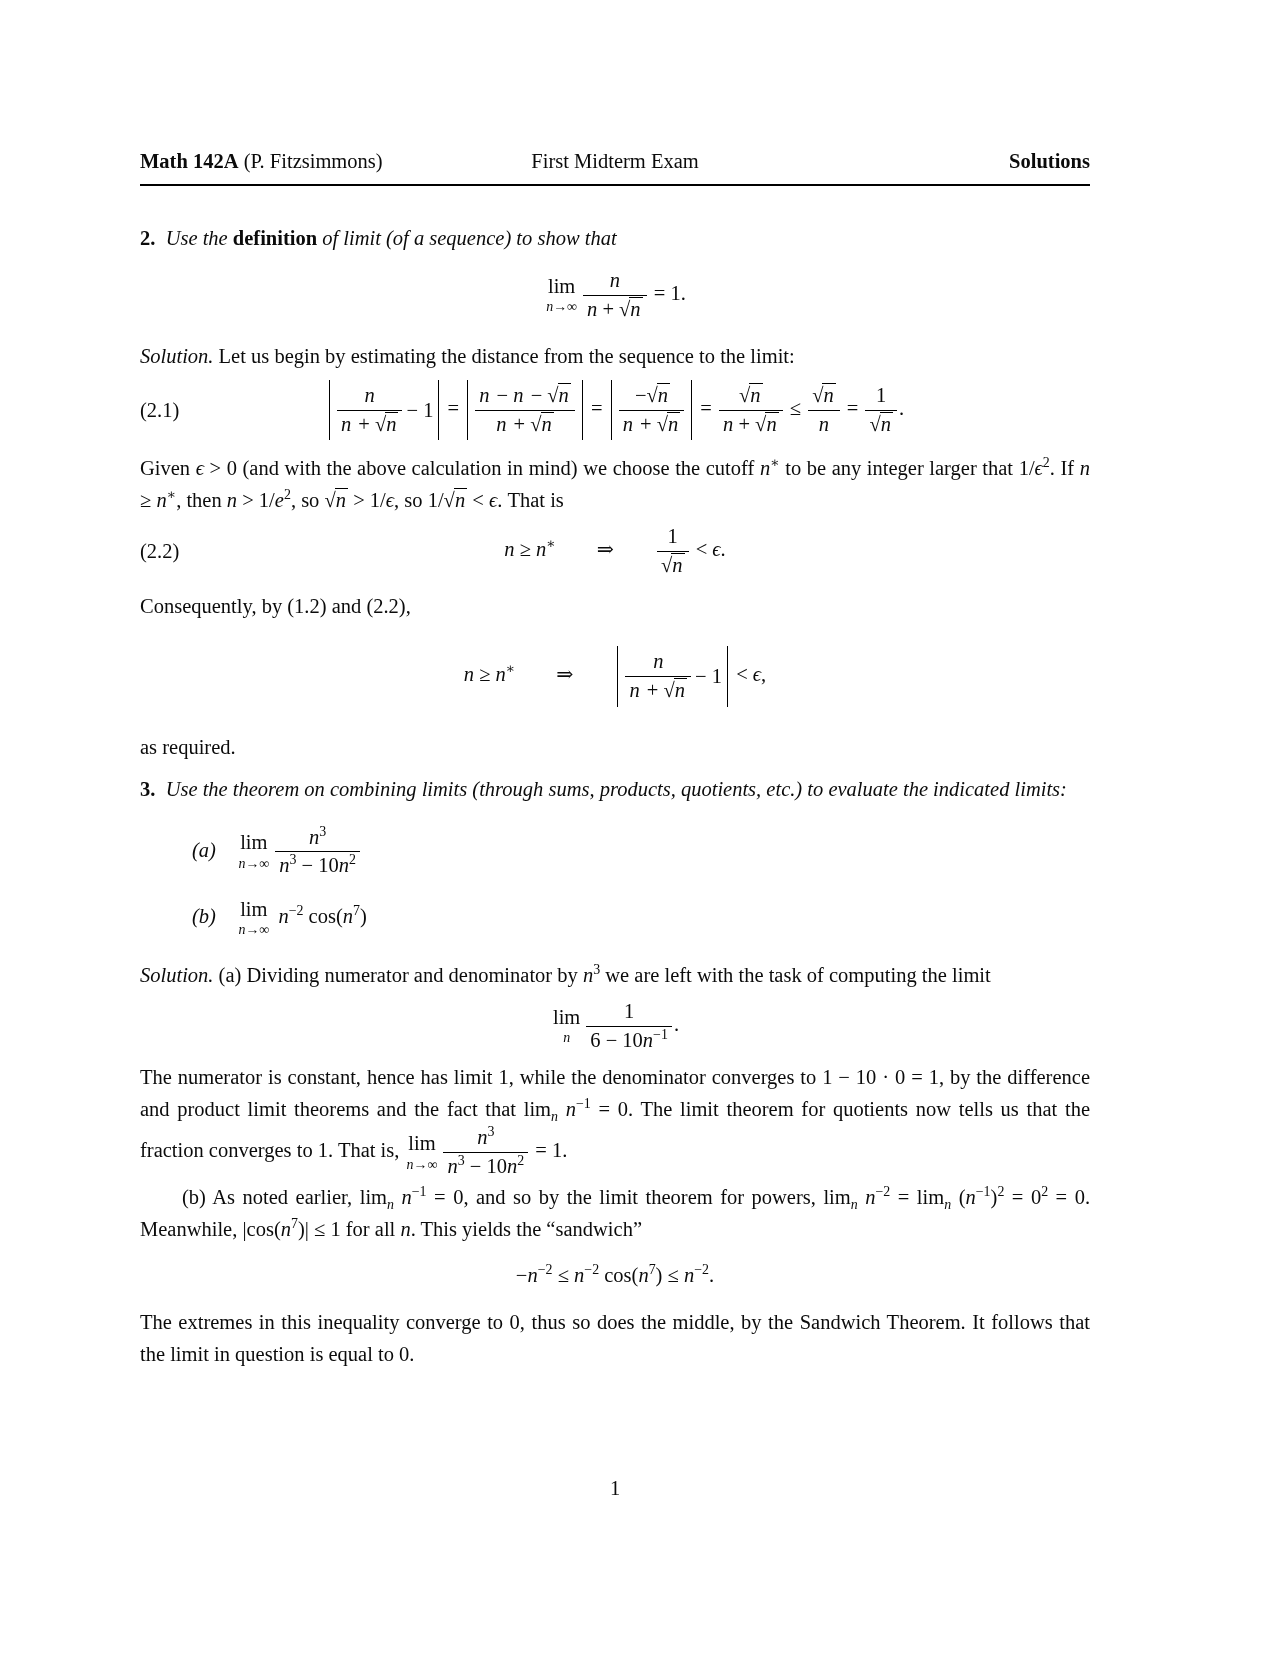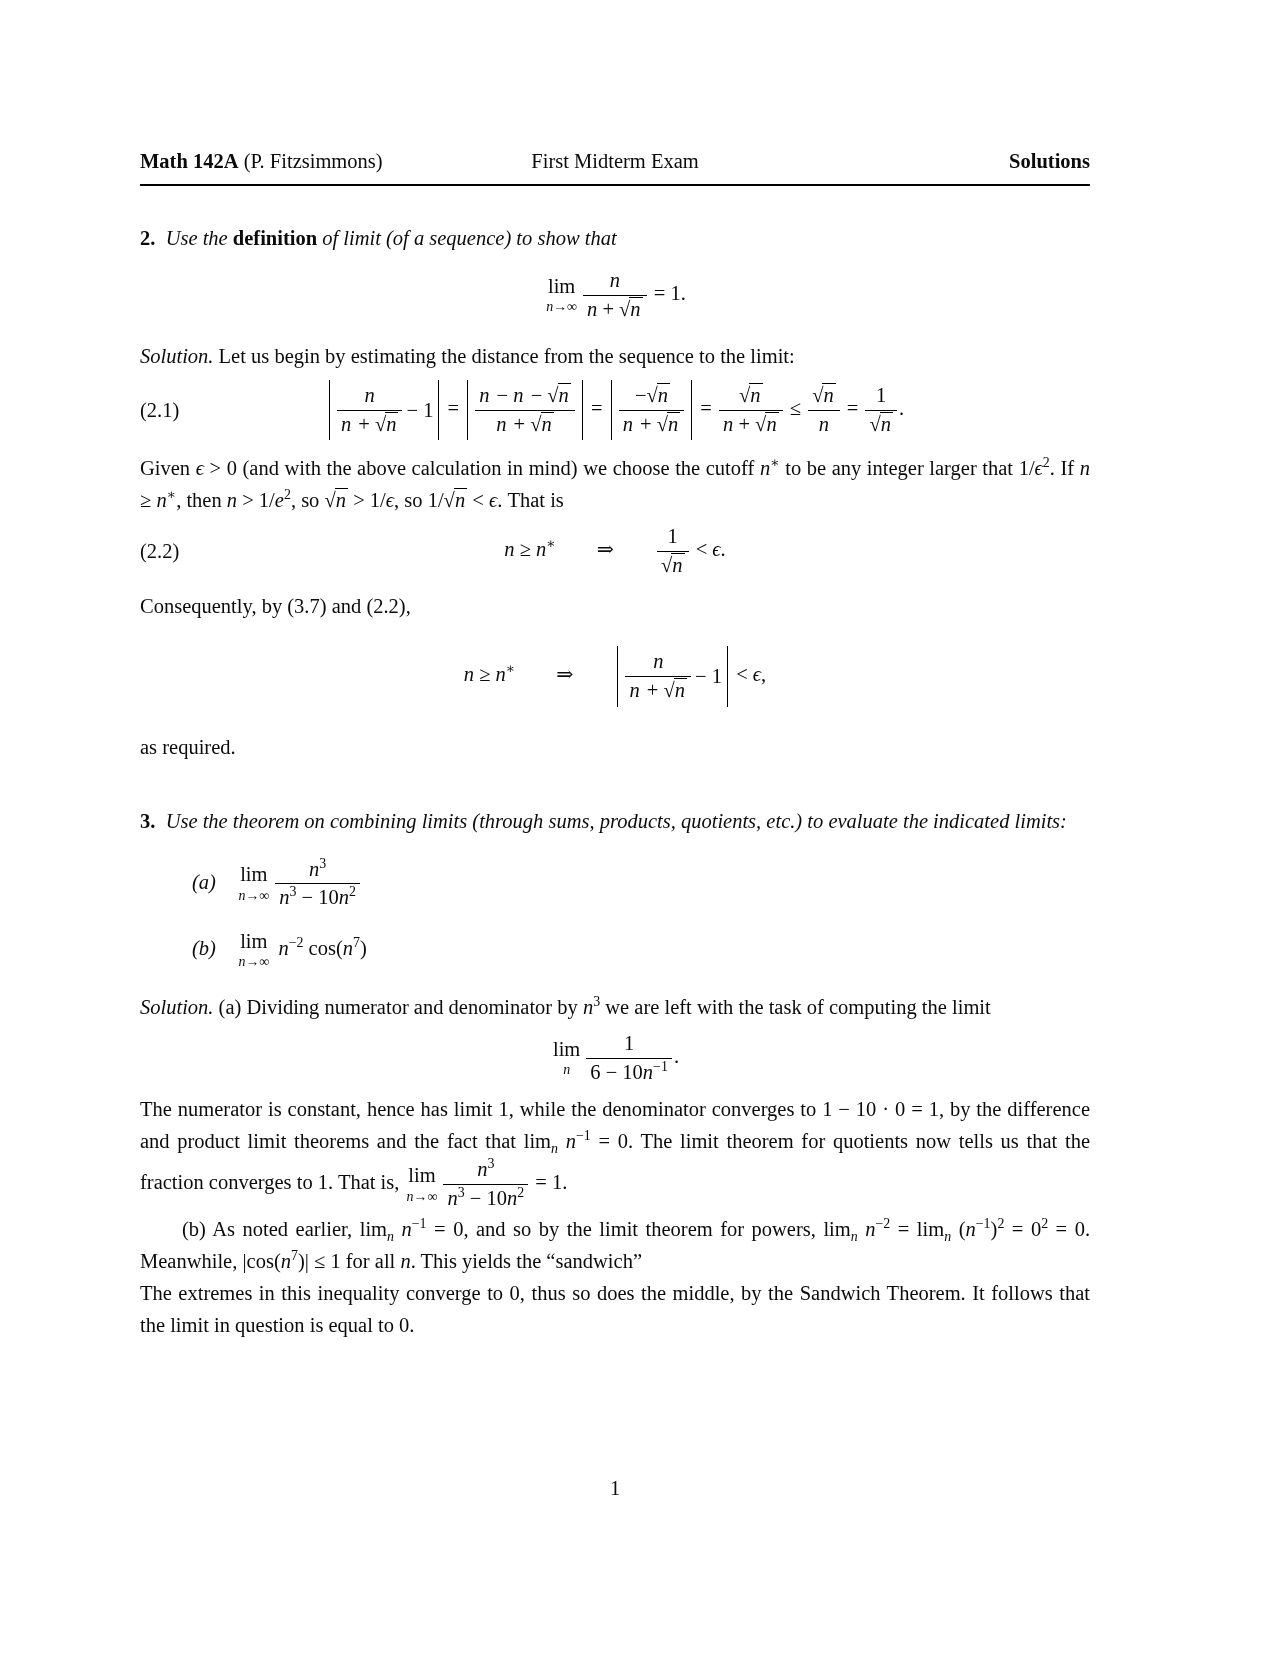--- a/index.html
+++ b/index.html
@@ -36,21 +36,21 @@
   .limop .below{display:block;font-size:.68em;line-height:1;margin-top:3px;}
   
   .prob2{margin-top:36px;}
   .disp{text-align:center;line-height:1.2;}
   .disp-p2{margin:14px 0 18px;}
   .solintro{margin-top:14px;}
   .eqrow{position:relative;text-align:center;line-height:1.2;margin:8px 0;}
   .eqtag{position:absolute;left:0;top:50%;transform:translateY(-50%);}
   .para{margin-top:12px;}
   .disp-final{margin:24px 0;}
-  .prob3{margin-top:42px;}
+  .prob3{margin-top:10px;}
   .item{margin:20px 0 0 52px;text-align:left;line-height:1.2;}
   .sol3{margin-top:22px;}
   .disp-a{margin:8px 0 8px;}
   .indent{text-indent:42px;margin-top:2px;}
   .disp-b{margin:18px 0;}
   .pagenum{position:absolute;left:140px;right:190px;bottom:152px;text-align:center;}
 </style>
 </head>
 <body>
 
@@ -90,21 +90,21 @@
         </span><span class="tr"> = </span><span class="frac"><span class="num"><span class="sqrt"><span class="sgn">√</span><span class="rad"><span class="mi">n</span></span></span></span><span class="den"><span class="mi">n</span><span class="tr"> + </span><span class="sqrt"><span class="sgn">√</span><span class="rad"><span class="mi">n</span></span></span></span></span><span class="tr"> ≤ </span><span class="frac"><span class="num"><span class="sqrt"><span class="sgn">√</span><span class="rad"><span class="mi">n</span></span></span></span><span class="den"><span class="mi">n</span></span></span><span class="tr"> = </span><span class="frac"><span class="num"><span class="tr">1</span></span><span class="den"><span class="sqrt"><span class="sgn">√</span><span class="rad"><span class="mi">n</span></span></span></span></span><span class="tr">.</span></span>
   </div>
 
   <p class="para"><span class="tr">Given </span><span class="mi">ϵ</span><span class="tr"> &gt; 0 (and with the above calculation in mind) we choose the cutoff </span><span class="mi">n</span><sup>∗</sup><span class="tr"> to be any integer larger that 1/</span><span class="mi">ϵ</span><sup>2</sup><span class="tr">. If </span><span class="mi">n</span><span class="tr"> ≥ </span><span class="mi">n</span><sup>∗</sup><span class="tr">, then </span><span class="mi">n</span><span class="tr"> &gt; 1/</span><span class="mi">e</span><sup>2</sup><span class="tr">, so </span><span class="sqrt"><span class="sgn">√</span><span class="rad"><span class="mi">n</span></span></span><span class="tr"> &gt; 1/</span><span class="mi">ϵ</span><span class="tr">, so 1/</span><span class="sqrt"><span class="sgn">√</span><span class="rad"><span class="mi">n</span></span></span><span class="tr"> &lt; </span><span class="mi">ϵ</span><span class="tr">. That is</span></p>
 
   <div class="eqrow">
     <span class="eqtag">(2.2)</span>
     <span class="eqbody"><span class="mi">n</span><span class="tr"> ≥ </span><span class="mi">n</span><sup>∗</sup><span class="tr">  ⇒  </span><span class="frac"><span class="num"><span class="tr">1</span></span><span class="den"><span class="sqrt"><span class="sgn">√</span><span class="rad"><span class="mi">n</span></span></span></span></span><span class="tr"> &lt; </span><span class="mi">ϵ</span><span class="tr">.</span></span>
   </div>
 
-  <p class="para">Consequently, by (3.7) and (2.2),</p>
+  <p class="para">Consequently, by (1.2) and (2.2),</p>
 
   <div class="disp disp-final"><span class="mi">n</span><span class="tr"> ≥ </span><span class="mi">n</span><sup>∗</sup><span class="tr">  ⇒  </span><span class="abs">
         <span class="frac">
           <span class="num"><span class="mi">n</span></span>
           <span class="den"><span class="mi">n</span><span class="tr"> + </span><span class="sqrt"><span class="sgn">√</span><span class="rad"><span class="mi">n</span></span></span></span>
         </span>
         <span class="tr"> − 1</span>
       </span><span class="tr"> &lt; </span><span class="mi">ϵ</span><span class="tr">,</span></div>
 
   <p class="para">as required.</p>
@@ -115,18 +115,19 @@
   <div class="item"><span class="mi">(b)</span><span class="tr">  </span><span class="limop"><span class="op">lim</span><span class="below"><span class="mi">n</span><span class="tr">→∞</span></span></span><span class="tr"> </span><span class="mi">n</span><sup>−2</sup><span class="tr"> cos(</span><span class="mi">n</span><sup>7</sup><span class="tr">)</span></div>
 
   <p class="sol3"><span class="mi">Solution.</span><span class="tr">  (a) Dividing numerator and denominator by </span><span class="mi">n</span><sup>3</sup><span class="tr"> we are left with the task of computing the limit</span></p>
 
   <div class="disp disp-a"><span class="limop"><span class="op">lim</span><span class="below"><span class="mi">n</span></span></span><span class="frac"><span class="num"><span class="tr">1</span></span><span class="den"><span class="tr">6 − 10</span><span class="mi">n</span><sup>−1</sup></span></span><span class="tr">.</span></div>
 
   <p><span class="tr">The numerator is constant, hence has limit 1, while the denominator converges to 1 − 10 · 0 = 1, by the difference and product limit theorems and the fact that lim</span><sub>n</sub><span class="tr"> </span><span class="mi">n</span><sup>−1</sup><span class="tr"> = 0.  The limit theorem for quotients now tells us that the fraction converges to 1.  That is,  </span><span class="limop"><span class="op">lim</span><span class="below"><span class="mi">n</span><span class="tr">→∞</span></span></span><span class="frac"><span class="num"><span class="mi">n</span><sup>3</sup></span><span class="den"><span class="mi">n</span><sup>3</sup><span class="tr"> − 10</span><span class="mi">n</span><sup>2</sup></span></span><span class="tr"> = 1.</span></p>
 
   <p class="indent"><span class="tr">(b) As noted earlier, lim</span><sub>n</sub><span class="tr"> </span><span class="mi">n</span><sup>−1</sup><span class="tr"> = 0, and so by the limit theorem for powers, lim</span><sub>n</sub><span class="tr"> </span><span class="mi">n</span><sup>−2</sup><span class="tr"> = lim</span><sub>n</sub><span class="tr"> (</span><span class="mi">n</span><sup>−1</sup><span class="tr">)</span><sup>2</sup><span class="tr"> = 0</span><sup>2</sup><span class="tr"> = 0. Meanwhile, |cos(</span><span class="mi">n</span><sup>7</sup><span class="tr">)| ≤ 1 for all </span><span class="mi">n</span><span class="tr">. This yields the “sandwich”</span></p>
 
+  <div class="disp disp-b"><span class="tr">−</span><span class="mi">n</span><sup>−2</sup><span class="tr"> ≤ </span><span class="mi">n</span><sup>−2</sup><span class="tr"> cos(</span><span class="mi">n</span><sup>7</sup><span class="tr">) ≤ </span><span class="mi">n</span><sup>−2</sup><span class="tr">.</span></div>
 
   <p>The extremes in this inequality converge to 0, thus so does the middle, by the Sandwich Theorem. It follows that the limit in question is equal to 0.</p>
 
   <div class="pagenum">1</div>
 
 </div>
 
 </body></html>

